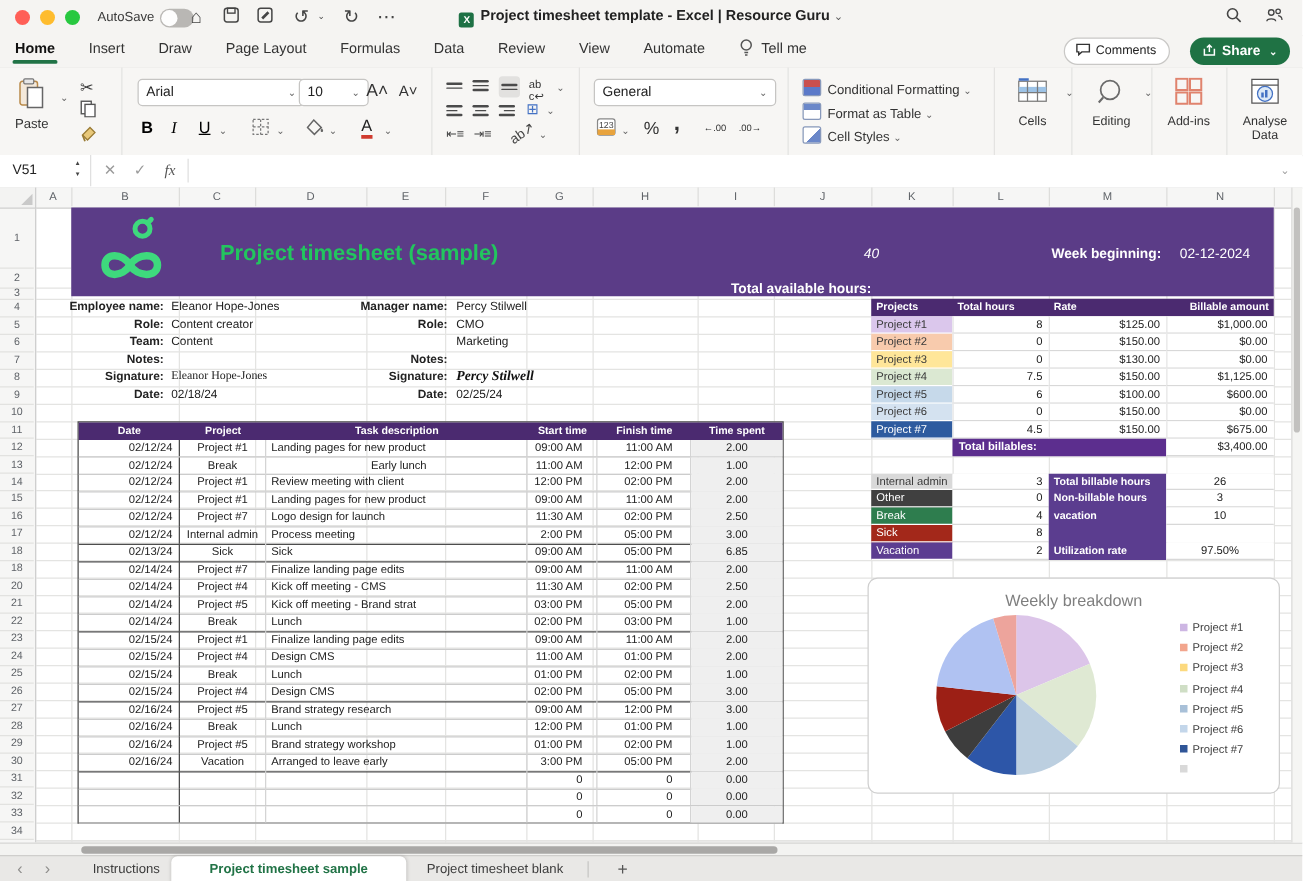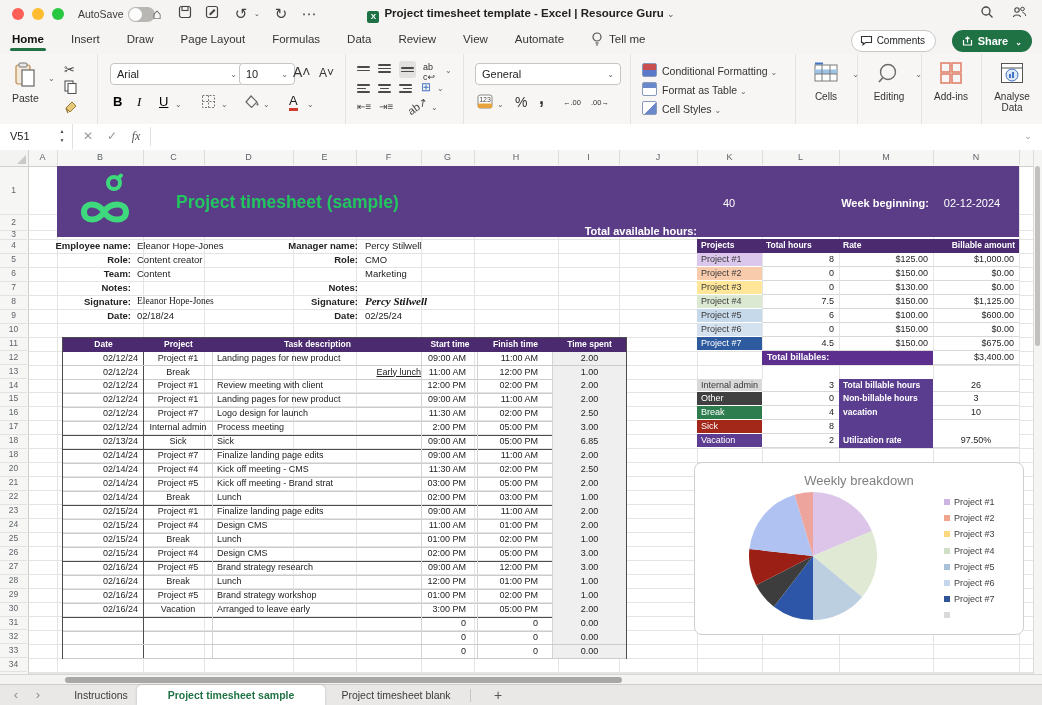--- a/index.html
+++ b/index.html
@@ -414,21 +414,21 @@
       <div style="position: absolute; left: 0px; top: 505.5px; width: 27px; height: 13.9px; line-height: 13.9px; text-align: center; font-size: 8.5px; color: rgb(95, 99, 104); border-bottom: 1px solid rgb(226, 226, 224);">35</div>
     </div>
     <div style="position: absolute; left: 57px; top: 166px; width: 962px; height: 71px; background: rgb(91, 60, 135);">
       <div style="position: absolute; left: 14px; top: 4px; width: 70px; height: 64px;"><svg width="70" height="64" viewBox="0 0 70 64">
  <circle cx="43" cy="13" r="6" fill="none" stroke="#3ed97d" stroke-width="4"></circle>
  <line x1="47" y1="8.5" x2="50" y2="5.5" stroke="#3ed97d" stroke-width="4" stroke-linecap="round"></line>
  <path d="M33 42 C27 32 13 32 13 42 C13 52 27 52 33 42 C39 32 55 32 55 42 C55 52 39 52 33 42 Z" fill="none" stroke="#3ed97d" stroke-width="6" stroke-linecap="round"></path>
         </svg></div>
       <div style="position: absolute; left: 80px; top: 26px; font-size: 17.5px; font-weight: bold; color: #22c55e; margin-left: 39px;">Project timesheet (sample)</div>
       <div style="position: absolute; left: 420px; top: 31px; width: 220px; text-align: right; font-size: 11px; font-weight: bold; color: rgb(255, 255, 255); margin-top: 28px;">Total available hours:</div>
-      <div style="position: absolute; left: 652px; top: 31px; width: 40px; text-align: center; font-size: 11px; color: rgb(255, 255, 255);">40</div>
+      <div style="position: absolute; left: 634px; top: 31px; width: 40px; text-align: left; font-size: 11px; color: rgb(255, 255, 255); font-style: italic;">40</div>
       <div style="position: absolute; left: 700px; top: 31px; width: 172px; text-align: right; font-size: 11px; font-weight: bold; color: rgb(255, 255, 255);">Week beginning:</div>
       <div style="position: absolute; left: 878px; top: 31px; width: 74px; text-align: center; font-size: 11px; color: rgb(255, 255, 255);">02-12-2024</div>
     </div>
     <div style="position: absolute; left: 28px; top: 239px; width: 103px; height: 13.95px; line-height: 13.95px; text-align: right; font-size: 9.5px; font-weight: bold; color: rgb(34, 34, 34);">Employee name:</div>
     <div style="position: absolute; left: 137px; top: 239px; height: 13.95px; line-height: 13.95px; font-size: 9.5px; color: rgb(34, 34, 34);">Eleanor Hope-Jones</div>
     <div style="position: absolute; left: 28px; top: 252.95px; width: 103px; height: 13.95px; line-height: 13.95px; text-align: right; font-size: 9.5px; font-weight: bold; color: rgb(34, 34, 34);">Role:</div>
     <div style="position: absolute; left: 137px; top: 252.95px; height: 13.95px; line-height: 13.95px; font-size: 9.5px; color: rgb(34, 34, 34);">Content creator</div>
     <div style="position: absolute; left: 28px; top: 266.9px; width: 103px; height: 13.95px; line-height: 13.95px; text-align: right; font-size: 9.5px; font-weight: bold; color: rgb(34, 34, 34);">Team:</div>
     <div style="position: absolute; left: 137px; top: 266.9px; height: 13.95px; line-height: 13.95px; font-size: 9.5px; color: rgb(34, 34, 34);">Content</div>
     <div style="position: absolute; left: 28px; top: 280.85px; width: 103px; height: 13.95px; line-height: 13.95px; text-align: right; font-size: 9.5px; font-weight: bold; color: rgb(34, 34, 34);">Notes:</div>
@@ -462,21 +462,21 @@
         <div style="position: absolute; left: 0px; top: 0px; width: 81px; height: 13.95px; line-height: 13.95px; font-size: 9px; color: rgb(34, 34, 34); text-align: right; box-sizing: border-box; border-right: 1.5px solid rgb(77, 77, 77); padding-right: 5px;">02/12/24</div>
         <div style="position: absolute; left: 81px; top: 0px; width: 69px; height: 13.95px; line-height: 13.95px; font-size: 9px; color: rgb(34, 34, 34); text-align: center; box-sizing: border-box; border-right: 1px solid rgb(212, 212, 212);">Project #1</div>
         <div style="position: absolute; left: 150px; top: 0px; width: 209px; height: 13.95px; line-height: 13.95px; font-size: 9px; color: rgb(34, 34, 34); text-align: left; box-sizing: border-box; border-right: 1px solid rgb(212, 212, 212); padding-left: 4px;">Landing pages for new product</div>
         <div style="position: absolute; left: 359px; top: 0px; width: 56px; height: 13.95px; line-height: 13.95px; font-size: 9px; color: rgb(34, 34, 34); text-align: right; box-sizing: border-box; border-right: 1px solid rgb(212, 212, 212); padding-right: 11px;">09:00 AM</div>
         <div style="position: absolute; left: 415px; top: 0px; width: 75px; height: 13.95px; line-height: 13.95px; font-size: 9px; color: rgb(34, 34, 34); text-align: right; box-sizing: border-box; border-right: 1px solid rgb(212, 212, 212); padding-right: 14px;">11:00 AM</div>
         <div style="position: absolute; left: 490px; top: 0px; width: 73px; height: 13.95px; line-height: 13.95px; font-size: 9px; color: rgb(34, 34, 34); text-align: center; box-sizing: border-box; background: rgb(239, 239, 239); border-right: none;">2.00</div>
       </div>
       <div style="position: absolute; left: 0px; top: 27.9px; width: 563px; height: 13.95px; border-bottom: 1px solid rgb(204, 204, 204);">
         <div style="position: absolute; left: 0px; top: 0px; width: 81px; height: 13.95px; line-height: 13.95px; font-size: 9px; color: rgb(34, 34, 34); text-align: right; box-sizing: border-box; border-right: 1.5px solid rgb(77, 77, 77); padding-right: 5px;">02/12/24</div>
         <div style="position: absolute; left: 81px; top: 0px; width: 69px; height: 13.95px; line-height: 13.95px; font-size: 9px; color: rgb(34, 34, 34); text-align: center; box-sizing: border-box; border-right: 1px solid rgb(212, 212, 212);">Break</div>
-        <div style="position: absolute; left: 150px; top: 0px; width: 209px; height: 13.95px; line-height: 13.95px; font-size: 9px; color: rgb(34, 34, 34); text-align: right; box-sizing: border-box; border-right: 1px solid rgb(212, 212, 212); padding-left: 4px; text-decoration: underline;">Early lunch</div>
+        <div style="position: absolute; left: 150px; top: 0px; width: 209px; height: 13.95px; line-height: 13.95px; font-size: 9px; color: rgb(34, 34, 34); text-align: center; box-sizing: border-box; border-right: 1px solid rgb(212, 212, 212); padding-left: 4px;">Early lunch</div>
         <div style="position: absolute; left: 359px; top: 0px; width: 56px; height: 13.95px; line-height: 13.95px; font-size: 9px; color: rgb(34, 34, 34); text-align: right; box-sizing: border-box; border-right: 1px solid rgb(212, 212, 212); padding-right: 11px;">11:00 AM</div>
         <div style="position: absolute; left: 415px; top: 0px; width: 75px; height: 13.95px; line-height: 13.95px; font-size: 9px; color: rgb(34, 34, 34); text-align: right; box-sizing: border-box; border-right: 1px solid rgb(212, 212, 212); padding-right: 14px;">12:00 PM</div>
         <div style="position: absolute; left: 490px; top: 0px; width: 73px; height: 13.95px; line-height: 13.95px; font-size: 9px; color: rgb(34, 34, 34); text-align: center; box-sizing: border-box; background: rgb(239, 239, 239); border-right: none;">1.00</div>
       </div>
       <div style="position: absolute; left: 0px; top: 41.8px; width: 563px; height: 13.95px; border-bottom: 1px solid rgb(204, 204, 204);">
         <div style="position: absolute; left: 0px; top: 0px; width: 81px; height: 13.95px; line-height: 13.95px; font-size: 9px; color: rgb(34, 34, 34); text-align: right; box-sizing: border-box; border-right: 1.5px solid rgb(77, 77, 77); padding-right: 5px;">02/12/24</div>
         <div style="position: absolute; left: 81px; top: 0px; width: 69px; height: 13.95px; line-height: 13.95px; font-size: 9px; color: rgb(34, 34, 34); text-align: center; box-sizing: border-box; border-right: 1px solid rgb(212, 212, 212);">Project #1</div>
         <div style="position: absolute; left: 150px; top: 0px; width: 209px; height: 13.95px; line-height: 13.95px; font-size: 9px; color: rgb(34, 34, 34); text-align: left; box-sizing: border-box; border-right: 1px solid rgb(212, 212, 212); padding-left: 4px;">Review meeting with client</div>
         <div style="position: absolute; left: 359px; top: 0px; width: 56px; height: 13.95px; line-height: 13.95px; font-size: 9px; color: rgb(34, 34, 34); text-align: right; box-sizing: border-box; border-right: 1px solid rgb(212, 212, 212); padding-right: 11px;">12:00 PM</div>
         <div style="position: absolute; left: 415px; top: 0px; width: 75px; height: 13.95px; line-height: 13.95px; font-size: 9px; color: rgb(34, 34, 34); text-align: right; box-sizing: border-box; border-right: 1px solid rgb(212, 212, 212); padding-right: 14px;">02:00 PM</div>

